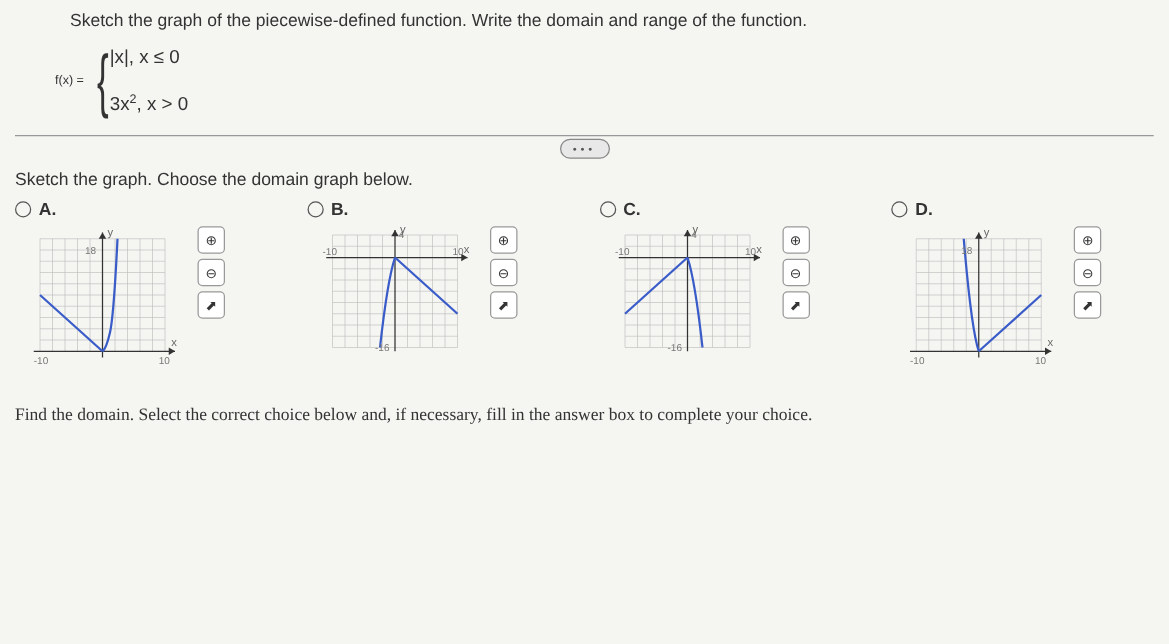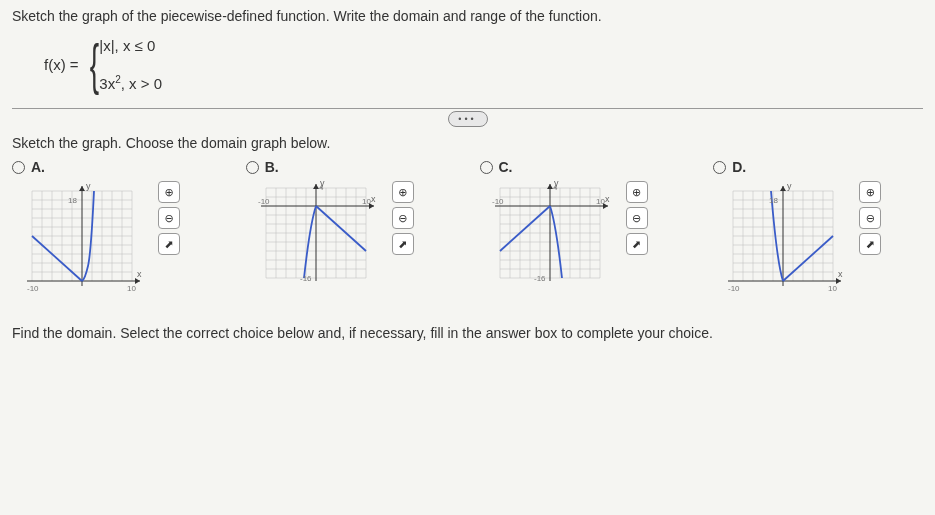--- a/index.html
+++ b/index.html
@@ -4,23 +4,23 @@
   <style>
     * { box-sizing: border-box; margin: 0; padding: 0; }
     body {
       font-family: Arial, sans-serif;
       font-size: 14px;
       color: #333;
       background: #f5f5f2;
       padding: 8px 12px;
       width: 935px;
     }
-    .question-text { margin-bottom: 12px; }
+    .question-text { margin-bottom: 12px; margin-left: 44px; }
     .formula-row { display: flex; align-items: center; margin: 8px 0 16px 32px; }
-    .formula-label { font-size: 15px; margin-right: 6px; }
+    .formula-label { font-size: 10px; margin-right: 6px; }
     .brace {
       font-size: 56px;
       line-height: 56px;
       font-weight: 100;
       transform: scaleX(0.5);
       margin-right: -4px;
     }
     .piecewise { display: flex; flex-direction: column; gap: 20px; }
     .piece { font-size: 15px; white-space: nowrap; }
     .sup { font-size: 10px; vertical-align: super; }
@@ -87,21 +87,21 @@
       align-items: center;
       justify-content: center;
       font-size: 11px;
       color: #333;
     }
     .axis-label { font-size: 9px; fill: #666; }
     .tick-label { font-size: 8px; fill: #777; }
     .grid-line { stroke: #bbb; stroke-width: 0.5; }
     .axis-line { stroke: #333; stroke-width: 1; }
     .plot-line { stroke: #3a5cc8; stroke-width: 1.8; fill: none; }
-    .domain-question { margin-top: 24px; }
+    .domain-question { margin-top: 24px; font-family: Liberation Serif, serif; }
   </style>
 </head>
 <body>
 
 <div class="question-text">Sketch the graph of the piecewise-defined function. Write the domain and range of the function.</div>
 
 <div class="formula-row">
   <span class="formula-label">f(x) =</span>
   <span class="brace">{</span>
   <div class="piecewise">

